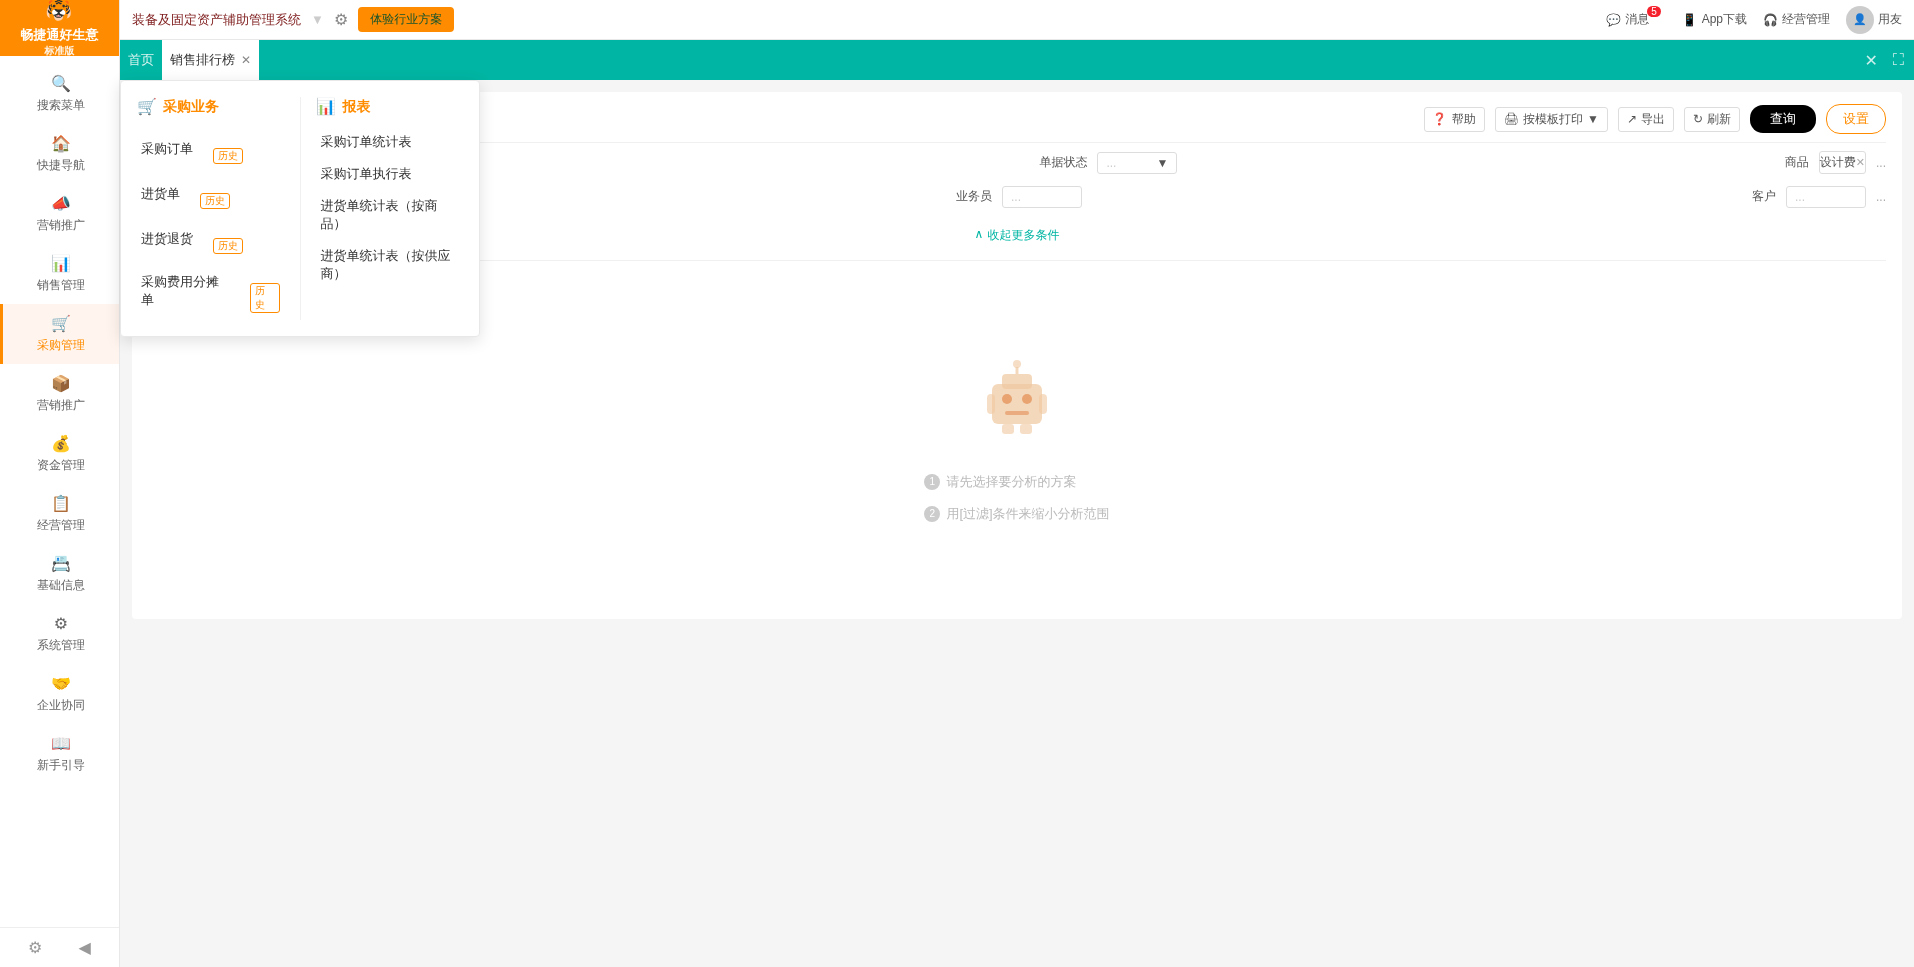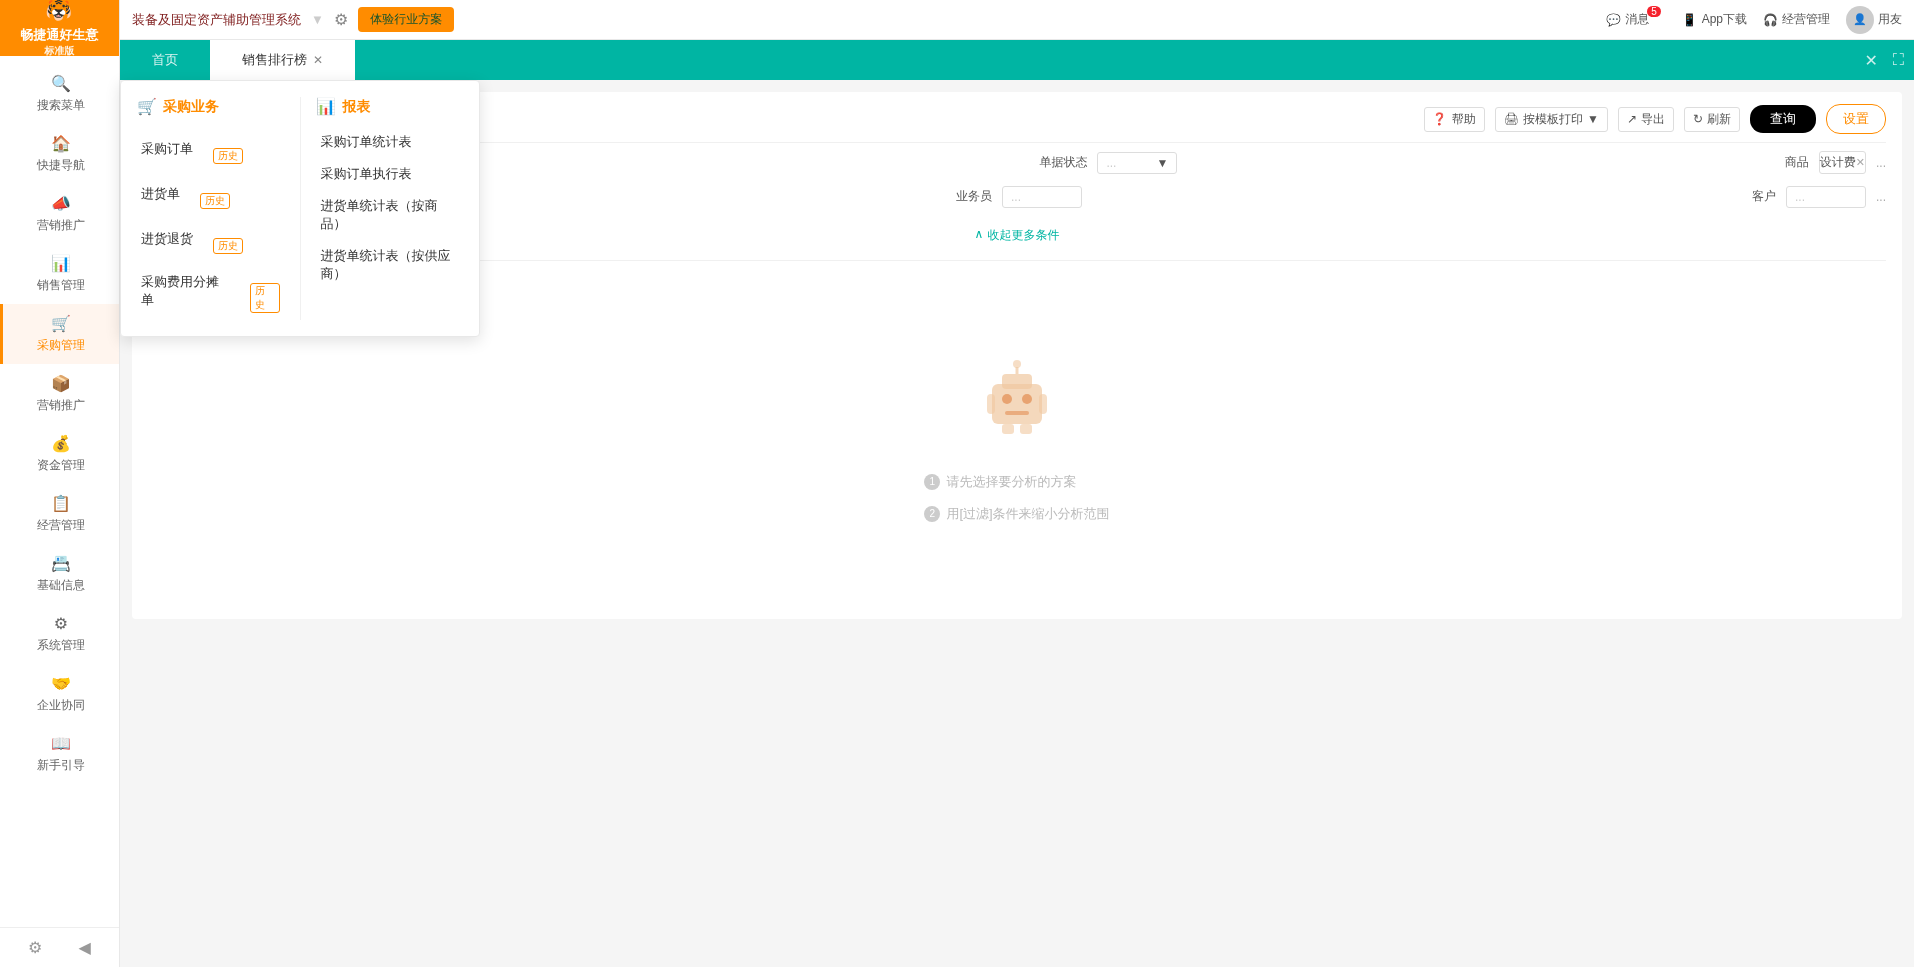--- a/index.html
+++ b/index.html
@@ -71,21 +71,21 @@
       height: 40px;
       background: #00b5a3;
       display: flex;
       align-items: center;
       z-index: 99;
     }
     .tab-item {
       height: 40px;
       display: flex;
       align-items: center;
-      padding: 0 32px;
+      padding: 0 8px;
       font-size: 13px;
       color: rgba(255,255,255,0.85);
       cursor: pointer;
       position: relative;
     }
     .tab-item.active {
       background: #fff;
       color: #333;
     }
     .tab-close {

